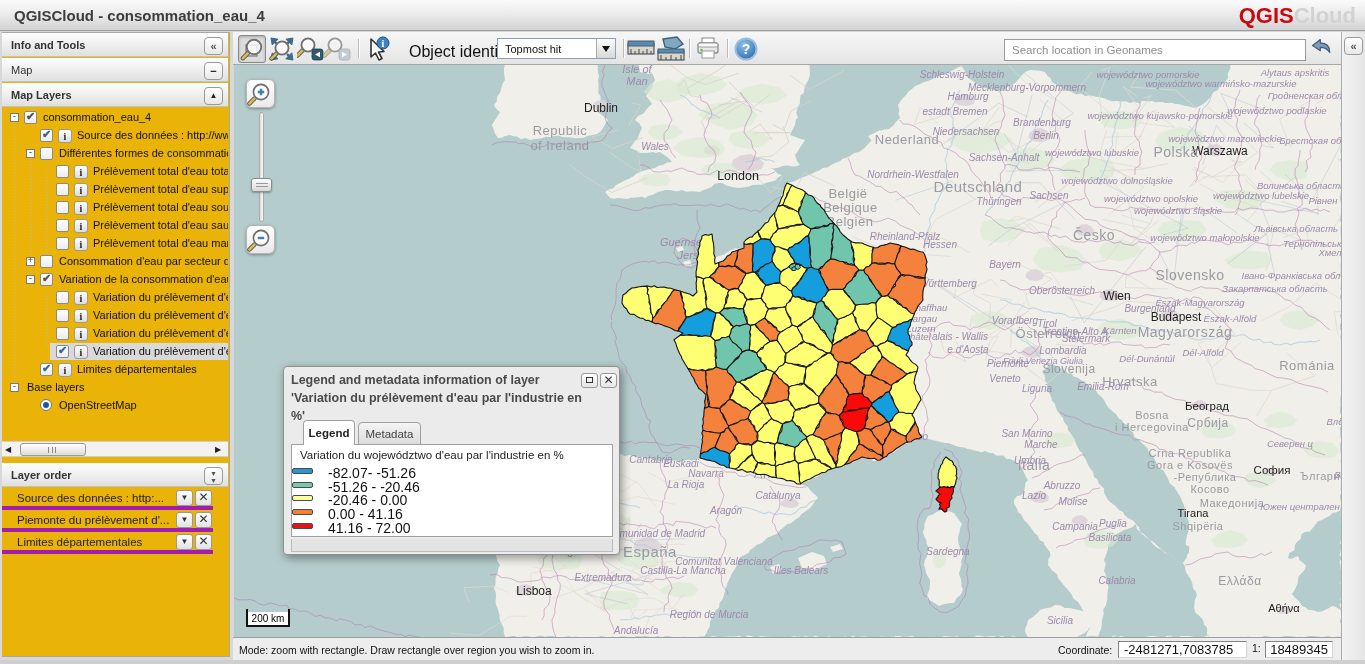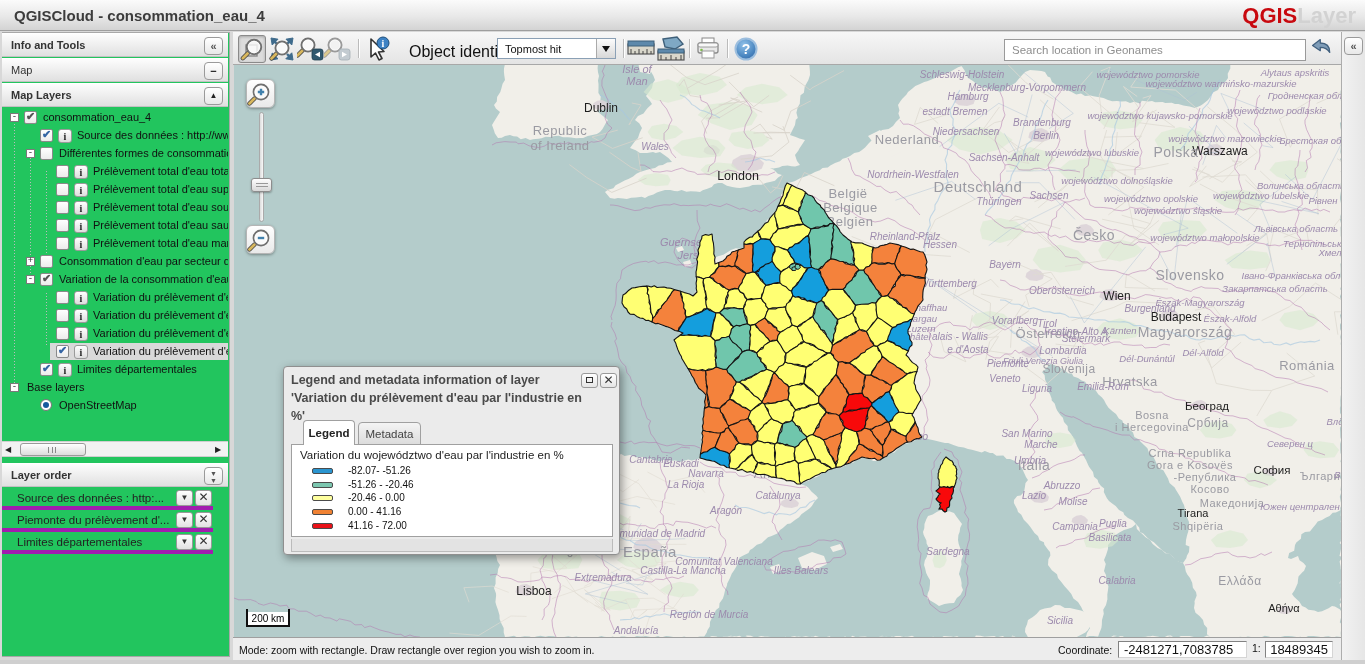--- a/index.html
+++ b/index.html
@@ -1,19 +1,19 @@
 <!DOCTYPE html>
 <html><head><meta charset="utf-8"><title>QGISCloud - consommation_eau_4</title>
 <style>
 *{margin:0;padding:0;box-sizing:border-box}
 html,body{width:1365px;height:664px;overflow:hidden;font-family:"Liberation Sans",sans-serif;background:#d8d8d8}
 #titlebar{position:absolute;left:0;top:0;width:1365px;height:31px;background:linear-gradient(#fbfbfb,#e8e8e8 55%,#d3d3d3);border-bottom:1px solid #9e9e9e}
 #titlebar .t{position:absolute;left:14px;top:7px;font-size:15px;font-weight:bold;color:#3c3c3c}
 #logo{position:absolute;right:9px;top:3px;font-size:22px;font-weight:bold}
-#sidebar{position:absolute;left:2px;top:32px;width:228px;height:625px;background:#22c55e;border:1px solid #a8a8a8;border-left:none}
+#sidebar{position:absolute;left:2px;top:32px;width:228px;height:625px;background:#eab308;border:1px solid #a8a8a8;border-left:none}
 .hdr{position:absolute;left:0;width:226px;height:24px;background:linear-gradient(#fdfdfd,#e0e0e0);border-bottom:1px solid #c2c2c2;border-top:1px solid #fff}
 .hdr .ht{position:absolute;left:9px;top:5px;font-size:11px;color:#333}
 .hbtn{position:absolute;right:5px;top:3px;width:19px;height:18px;border:1px solid #9a9a9a;border-radius:4px;background:linear-gradient(#ffffff,#e8e8e8);color:#555;text-align:center;line-height:16px;font-size:11px;font-weight:bold}
 .tree{position:absolute;left:0;top:76px;width:226px;height:360px;font-size:11px;color:#111;overflow:hidden}
 .tree span{white-space:nowrap}
 .cb{position:absolute;width:13px;height:13px;border:1px solid #8a8a8a;background:linear-gradient(#fff,#ececec);border-radius:2px}
 .cb .m{position:absolute;left:1px;top:-2px;font-size:11px;font-weight:bold}
 .tog{position:absolute;width:9px;height:9px;border:1px solid #7a7a7a;background:#fff;font-size:9px;line-height:7px;text-align:center;color:#333;font-family:"Liberation Mono",monospace}
 .ii{position:absolute;width:14px;height:14px;border:1px solid #9a9a9a;border-radius:3px;background:linear-gradient(#fff,#ddd);text-align:center;line-height:13px;font-size:10px;font-weight:bold;color:#222;font-family:"Liberation Serif",serif}
 .lbl{position:absolute}
@@ -53,29 +53,29 @@
 #scalebar:before{content:"";position:absolute;left:-2px;top:-3px;width:2px;height:3px;background:#111}
 #scalebar:after{content:"";position:absolute;right:-2px;top:-3px;width:2px;height:3px;background:#111}
 #legendwin{position:absolute;left:283px;top:366px;width:337px;height:189px;background:#ebebeb;border:1px solid #8f8f8f;border-radius:4px;box-shadow:2px 3px 10px rgba(0,0,0,.4);font-family:"Liberation Sans",sans-serif}
 #legendwin .title{position:absolute;left:7px;top:4px;font-size:12.5px;font-weight:bold;color:#4a4a4a;line-height:18px}
 .wbtn{position:absolute;top:6px;width:17px;height:15px;border:1px solid #999;border-radius:3px;background:linear-gradient(#fff,#e5e5e5);color:#333;text-align:center;line-height:13px;font-size:9px}
 .tab{position:absolute;height:23px;font-size:11.5px;border:1px solid #a0a0a0;border-radius:4px 4px 0 0}
 #tab1{left:19px;top:53px;width:52px;background:#fff;border-bottom:none;font-weight:bold;color:#222;height:25px;z-index:2;text-align:center;padding-top:6px}
 #tab2{left:74px;top:55px;width:63px;background:linear-gradient(#f4f4f4,#dcdcdc);color:#444;text-align:center;padding-top:5px}
 #legcontent{position:absolute;left:7px;top:77px;width:322px;height:93px;background:#fff;border:1px solid #a0a0a0;font-size:11.5px;color:#222;z-index:1}
 #legcontent .h{position:absolute;left:8px;top:4px}
-.lrow{position:absolute;left:20px;height:12px;font-size:10px;color:#111}
+.lrow{position:absolute;left:0;height:12px;font-size:14px;color:#111}
 .sw{position:absolute;left:0;top:1px;width:21px;height:6px;border:1.5px solid #4b4b4b;border-radius:2px}
 .lrow .v{position:absolute;left:36px;top:-2px;white-space:nowrap}
 #legfoot{position:absolute;left:7px;top:172px;width:322px;height:13px;background:#e3e3e3;border:1px solid #bbb;border-top:none}
 </style></head>
 <body>
 <div id="titlebar">
   <div class="t">QGISCloud - consommation_eau_4</div>
-  <div id="logo"><span style="color:#c8090f">QGIS</span><span style="color:#d2d2d2">Layer</span></div>
+  <div id="logo"><span style="color:#c8090f">QGIS</span><span style="color:#d2d2d2">Cloud</span></div>
 </div>
 
 <div id="sidebar">
   <div class="hdr" style="top:0px">
       <span class="ht" style="font-weight:bold">Info and Tools</span>
       <span class="hbtn">«</span>
     </div>
   <div class="hdr" style="top:25px">
       <span class="ht">Map</span>
       <span class="hbtn" style="color:#222">−</span>

